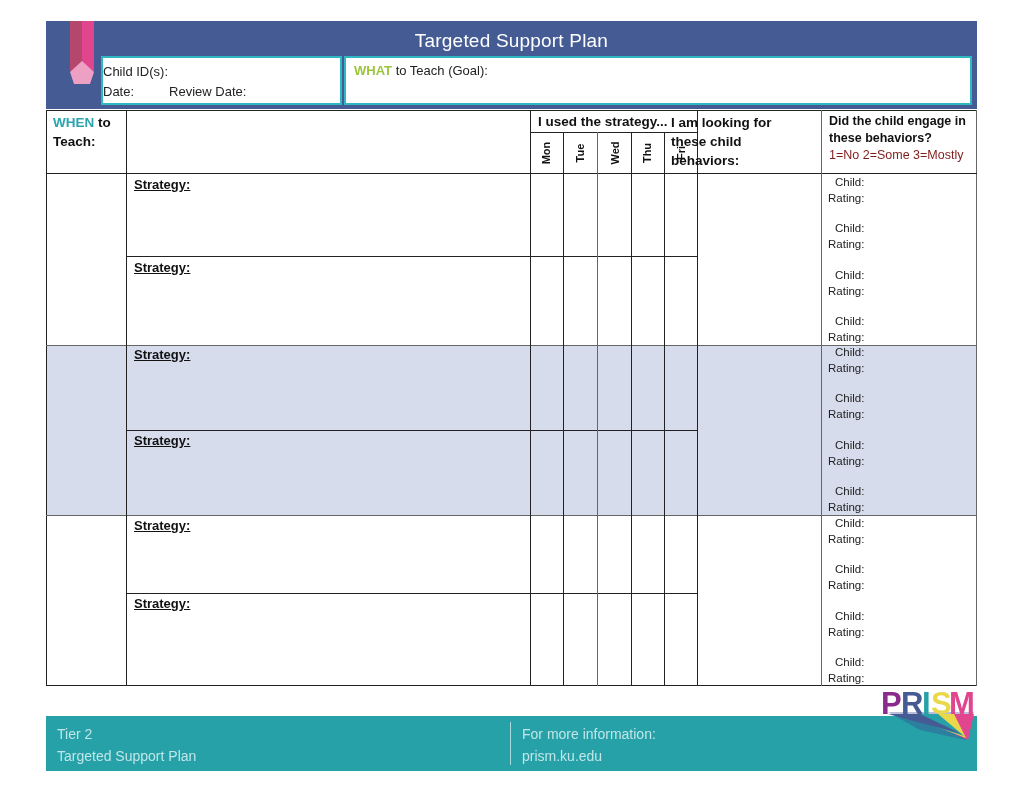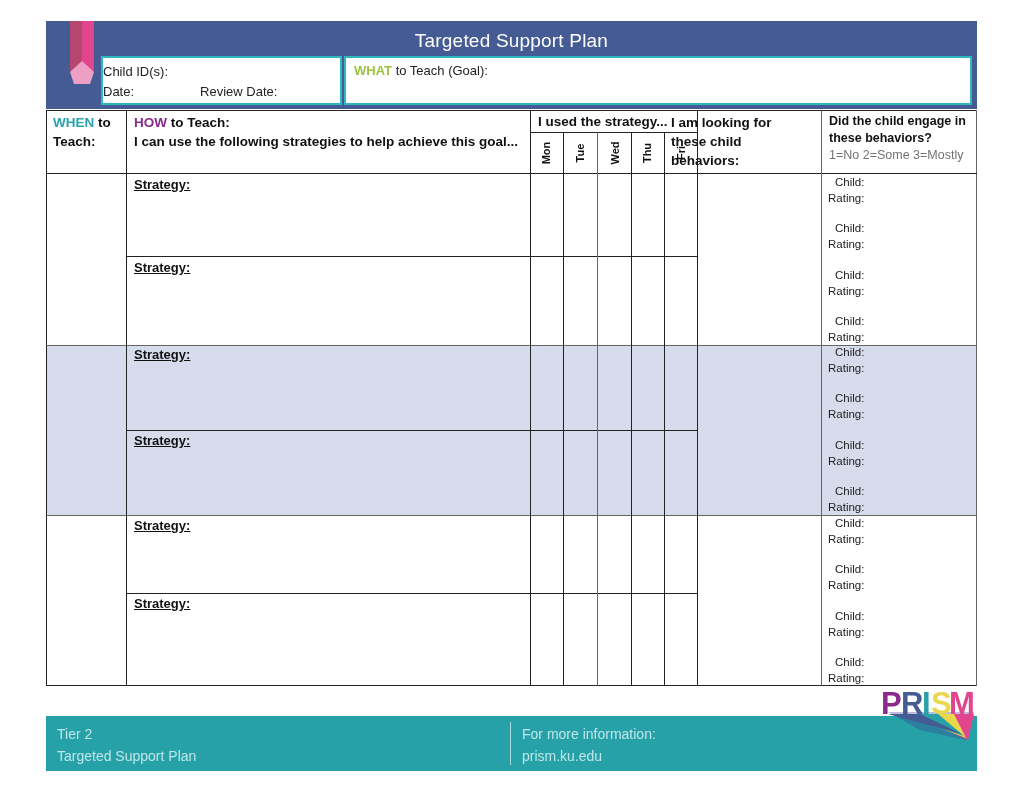--- a/index.html
+++ b/index.html
@@ -16,37 +16,37 @@
     position: absolute; left: 0; right: 0; top: 9px; text-align: center;
     color: #ffffff; font-family: "Liberation Sans", sans-serif; font-size: 19px; font-weight: 300;
     letter-spacing: 0.2px;
   }
   .box {
     position: absolute; background: #ffffff; border: 2px solid #30b8c2;
     font-family: "Liberation Sans", sans-serif; font-size: 13px; color: #222;
   }
   .box-child { left: 55px; top: 35px; width: 241px; height: 49px; padding: 4px 0; }
   .box-child .row { line-height: 20px; display: flex; }
-  .box-child .row span + span { margin-left: 66px; }
+  .box-child .row span + span { margin-left: 35px; }
   .box-what { left: 298px; top: 35px; width: 628px; height: 49px; padding: 5px 8px; }
   .kw-what { color: #9bc53d; font-weight: bold; margin-top: 36px; }
 
   
   .grid { position: absolute; left: 46px; top: 110px; width: 931px; height: 576px; }
   .hline { position: absolute; height: 0; border-top: 1.5px solid #222; }
   .vline { position: absolute; width: 0; border-left: 1.5px solid #222; }
   .vline.grey, .hline.grey { border-color: #666; }
 
   .band { position: absolute; left: 0; width: 931px; }
   .band.shaded { background: #d7dcec; }
 
   .hdr-text { position: absolute; font-family: "Liberation Sans", sans-serif; font-size: 13.5px; font-weight: bold; color: #111; line-height: 19px; }
   .kw-when { color: #2aa5ae; }
   .kw-how  { color: #8a2a8a; }
-  .hdr-sub { font-weight: normal; font-size: 12.5px; color: #737373; }
+  .hdr-sub { font-weight: normal; font-size: 12.5px; color: #7f1d1d; }
 
   .day {
     position: absolute; width: 33px; height: 36px; display: flex; align-items: center; justify-content: center;
   }
   .day span {
     display: inline-block; transform: rotate(-90deg); font-family: "Liberation Sans", sans-serif;
     font-size: 11px; font-weight: bold; white-space: nowrap;
   }
 
   .strategy-label {
@@ -116,24 +116,20 @@
   <div class="vline" style="left:517px;top:22px;height:554px;"></div>
   <div class="vline grey" style="left:551px;top:22px;height:554px;"></div>
   <div class="vline" style="left:585px;top:22px;height:554px;"></div>
   <div class="vline" style="left:618px;top:22px;height:554px;"></div>
   <div class="vline" style="left:651px;top:0;height:576px;"></div>
   <div class="vline grey" style="left:775px;top:0;height:576px;"></div>
 
   <div class="hdr-text" style="left:7px;top:3px;">
     <span class="kw-when">WHEN</span><span> to</span><br>
     <span>Teach:</span>
-  </div>
-  <div class="hdr-text" style="left:88px;top:3px;">
-    <span class="kw-how">HOW</span><span> to Teach:</span><br>
-    <span>I can use the following strategies to help achieve this goal...</span>
   </div>
   <div class="hdr-text" style="left:492px;top:2px;">I used the strategy...</div>
 
   <div class="day" style="left:484px;top:25px;">
       <span>Mon</span>
     </div>
   <div class="day" style="left:518px;top:25px;">
       <span>Tue</span>
     </div>
   <div class="day" style="left:552px;top:25px;">

